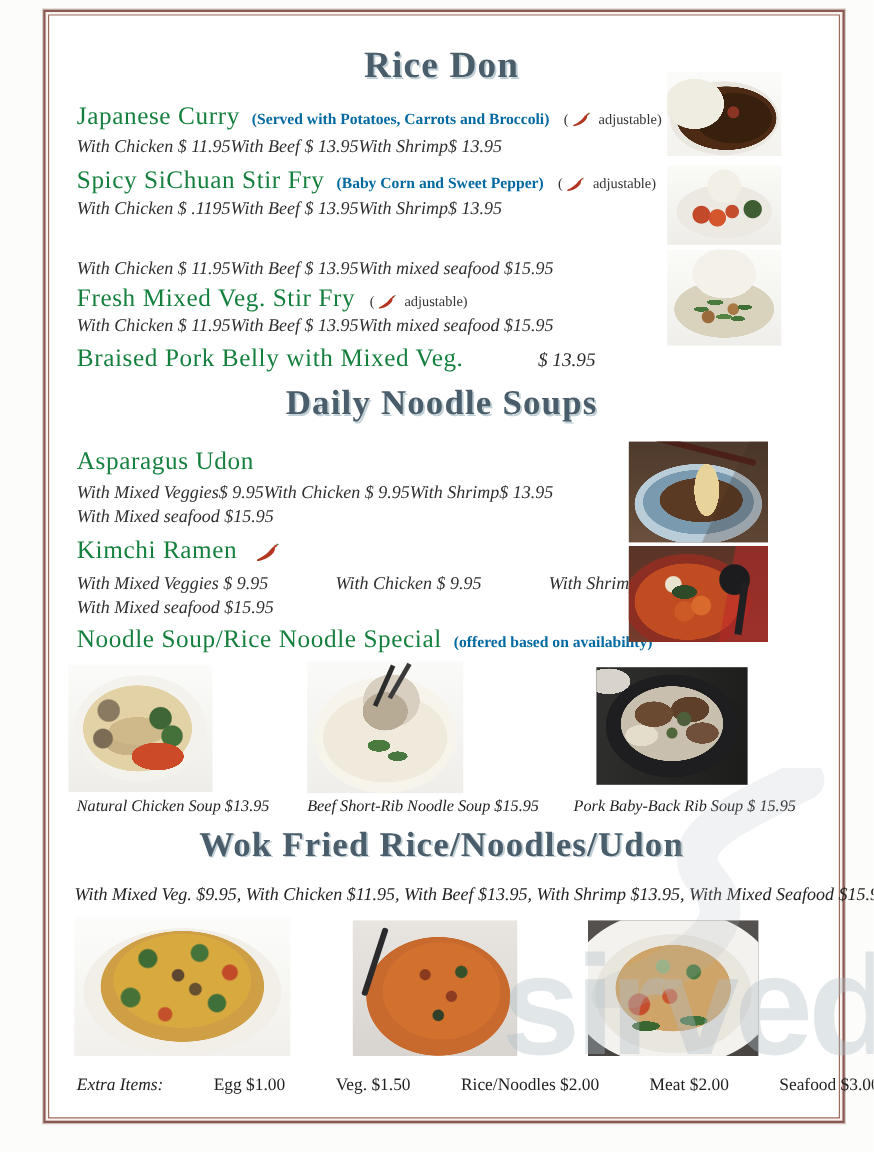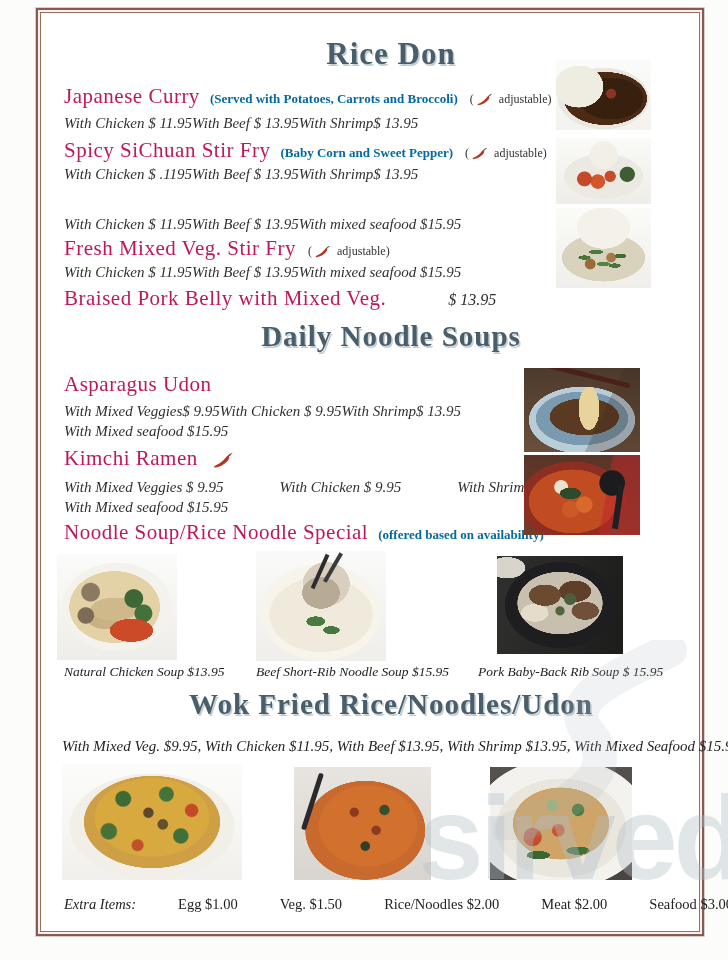--- a/index.html
+++ b/index.html
@@ -17,28 +17,27 @@
     position:absolute; left:36px; top:8px; width:664px; height:924px;
     border:2px solid #8a5a52;
     box-shadow: inset 0 0 0 2px #f7f2ee, inset 0 0 0 3px #9c6e60, 0 0 0 1px #d8cfc8;
     background:#ffffff;
   }
 
   .sec-title {
     position:absolute; left:36px; width:664px; text-align:center;
     font-weight:bold; color:#4a5d6a; letter-spacing:1px;
     text-shadow: 1.5px 1.5px 0 rgba(140,165,178,0.55);
-    padding-left: 23px;
   }
   #title-rice     { top:36px;  font-size:31px; }
   #title-noodles  { top:320px; font-size:29px; }
   #title-wok      { top:688px; font-size:29px; }
 
   .item-row { position:absolute; left:64px; white-space:nowrap; }
-  .item-name { font-size:21px; color:#be185d; letter-spacing:0.5px;font-family:Liberation Serif, serif; }
+  .item-name { font-size:21px; color:#15803d; letter-spacing:0.5px;font-family:Liberation Serif, serif; }
   .item-note { font-size:13px; font-weight:bold; color:#0369a1; margin-left:6px; }
   .spice-wrap { font-size:12px; color:#333; margin-left:8px; }
   .adj { font-size:12px; color:#333; margin-left:4px; }
 
   .price-line {
     position:absolute; left:64px; display:flex; 
     font-style:italic; font-size:15px; color:#2f2f2f; white-space:nowrap;
   }
   .inline-price { font-style:italic; font-size:16px; margin-left:58px; }
 

